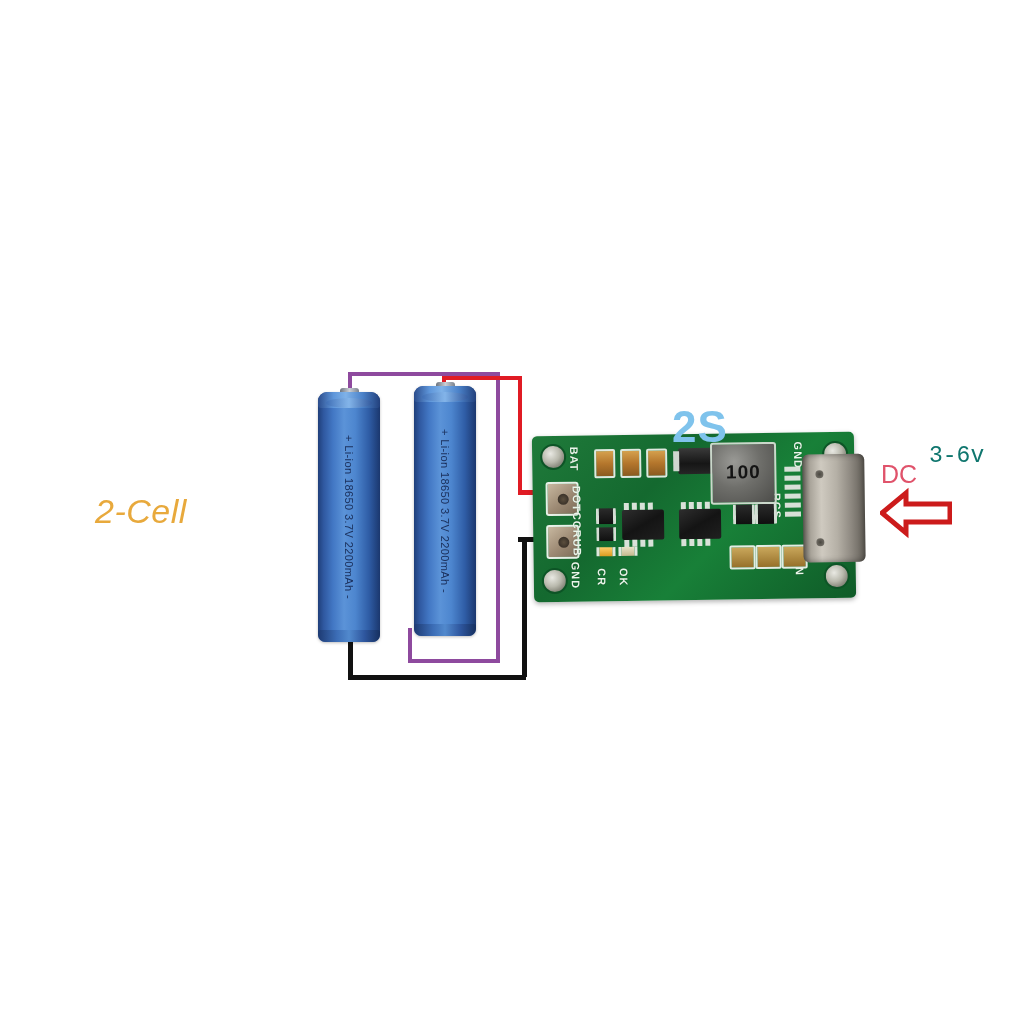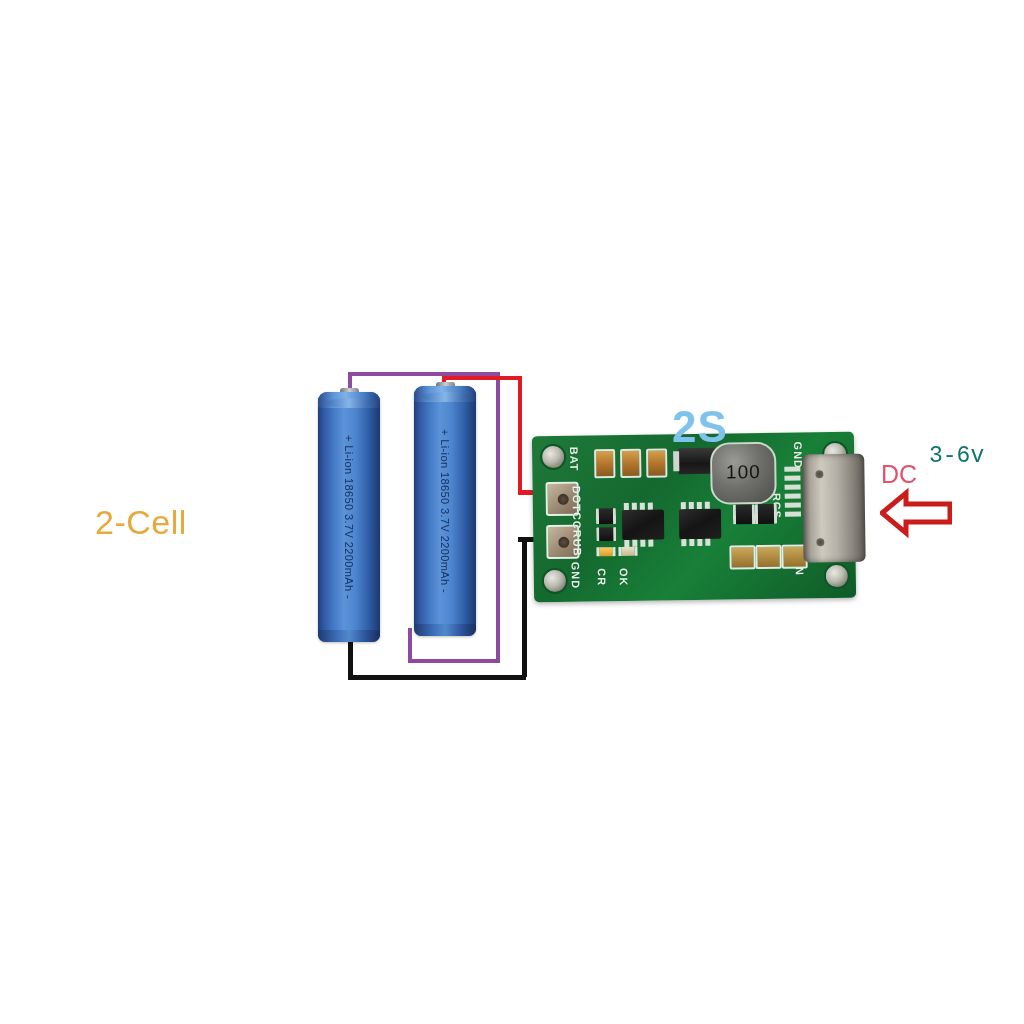--- a/index.html
+++ b/index.html
@@ -13,24 +13,25 @@
     height: 1024px;
     background: #ffffff;
     overflow: hidden;
     font-family: "Liberation Sans", sans-serif;
   }
 
   
   .lbl { position: absolute; white-space: nowrap; }
 
   #lbl-2cell {
-    left: 95px; top: 503px;
+    left: 95px; top: 492px;
     font-size: 34px;
     color: #E8A93C;
     letter-spacing: 0.5px;
+    font-style: italic;
   }
   #lbl-lithium {
     left: 35px; top: 561px;
     font-size: 31px;
     color: #1b1b1b;
     letter-spacing: 0.3px;
   }
   #lbl-2s {
     left: 672px; top: 402px;
     font-size: 44px;
@@ -194,22 +195,23 @@
   }
   .blk-lead {
     position: absolute;
     background: #cfd6cf;
   }
   #inductor {
     position: absolute;
     left: 178px; top: 9px;
     width: 62px; height: 58px;
     background: radial-gradient(ellipse at 35% 30%, #9a9a96 0%, #6f6f6b 45%, #4c4c49 100%);
-    border-radius: 19px;
+    border-radius: 3px;
     border: 2px solid #cbd8cb;
+    font-weight: bold;
   }
   #inductor span {
     position: absolute;
     left: 0; right: 0; top: 17px;
     text-align: center;
     color: #141414;
     font-size: 19px;
     font-family: "Liberation Sans", sans-serif;
     letter-spacing: 1px;
   }

